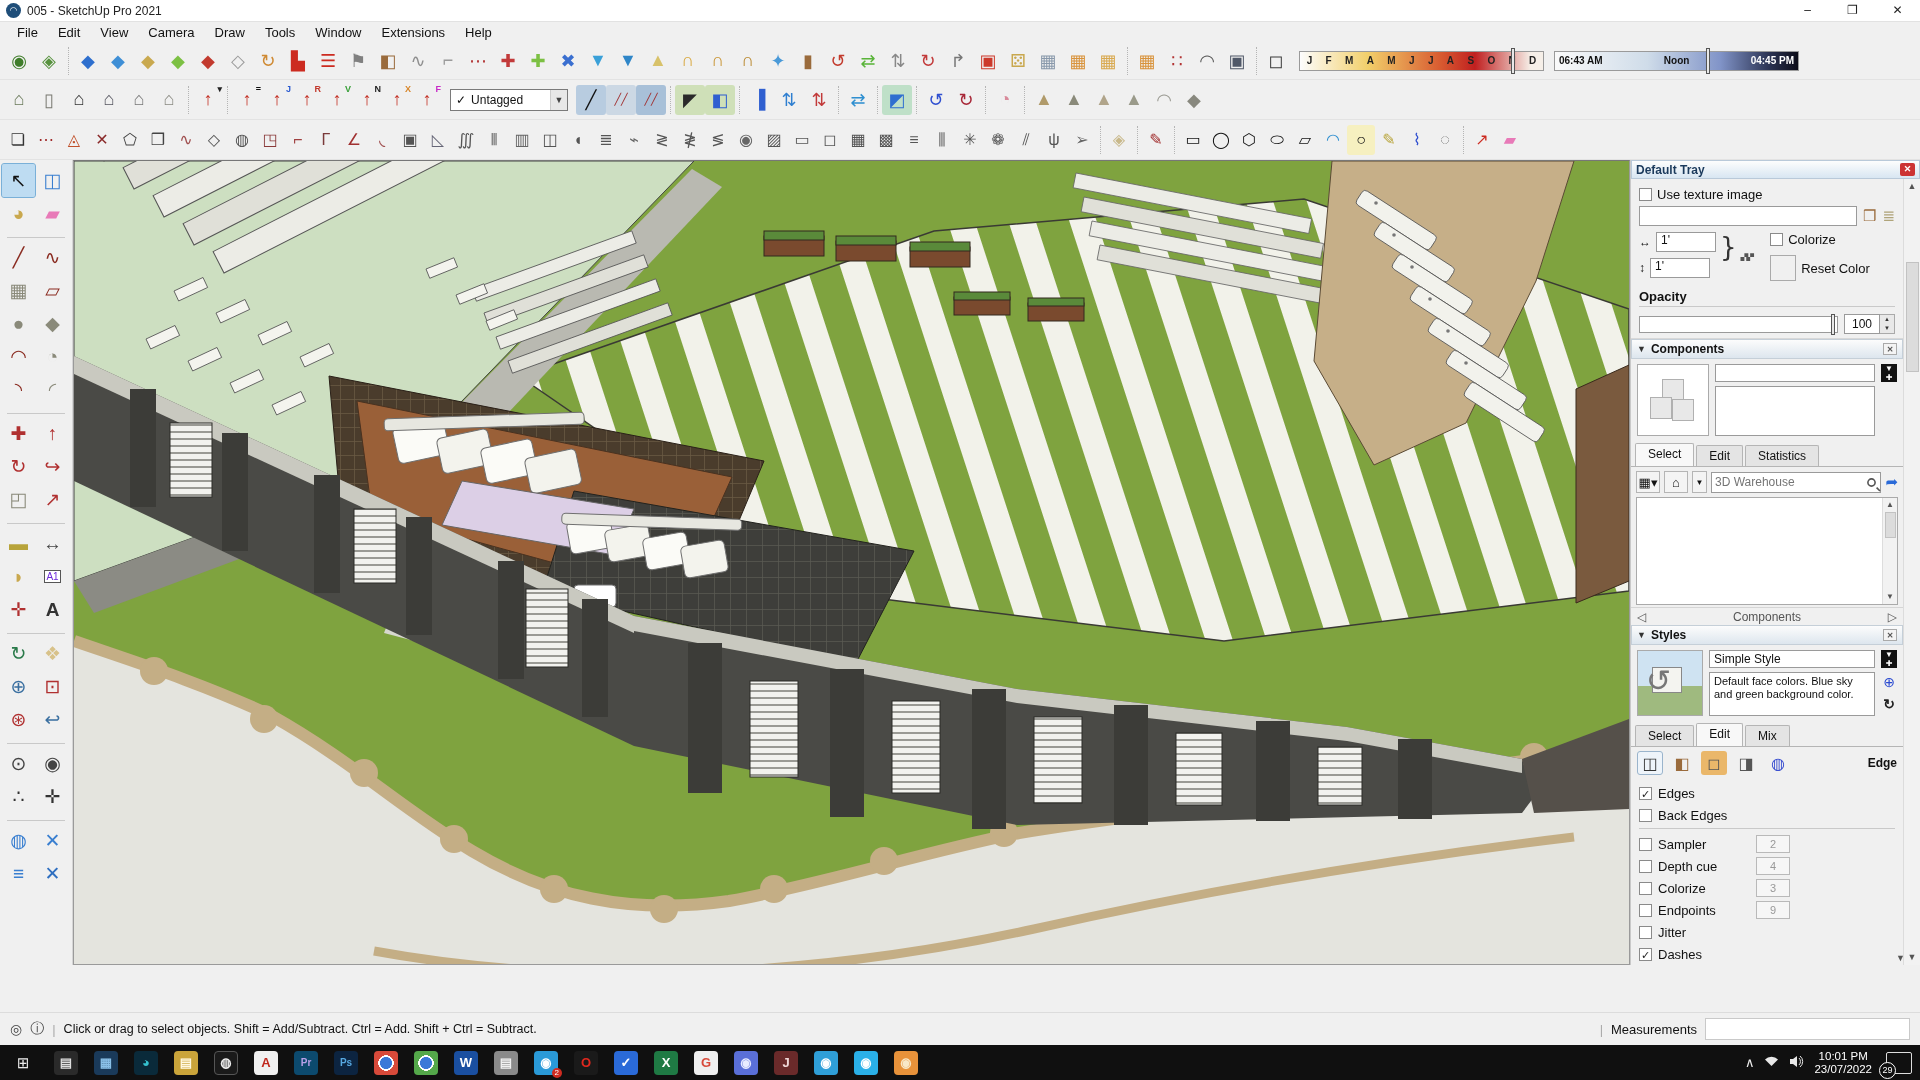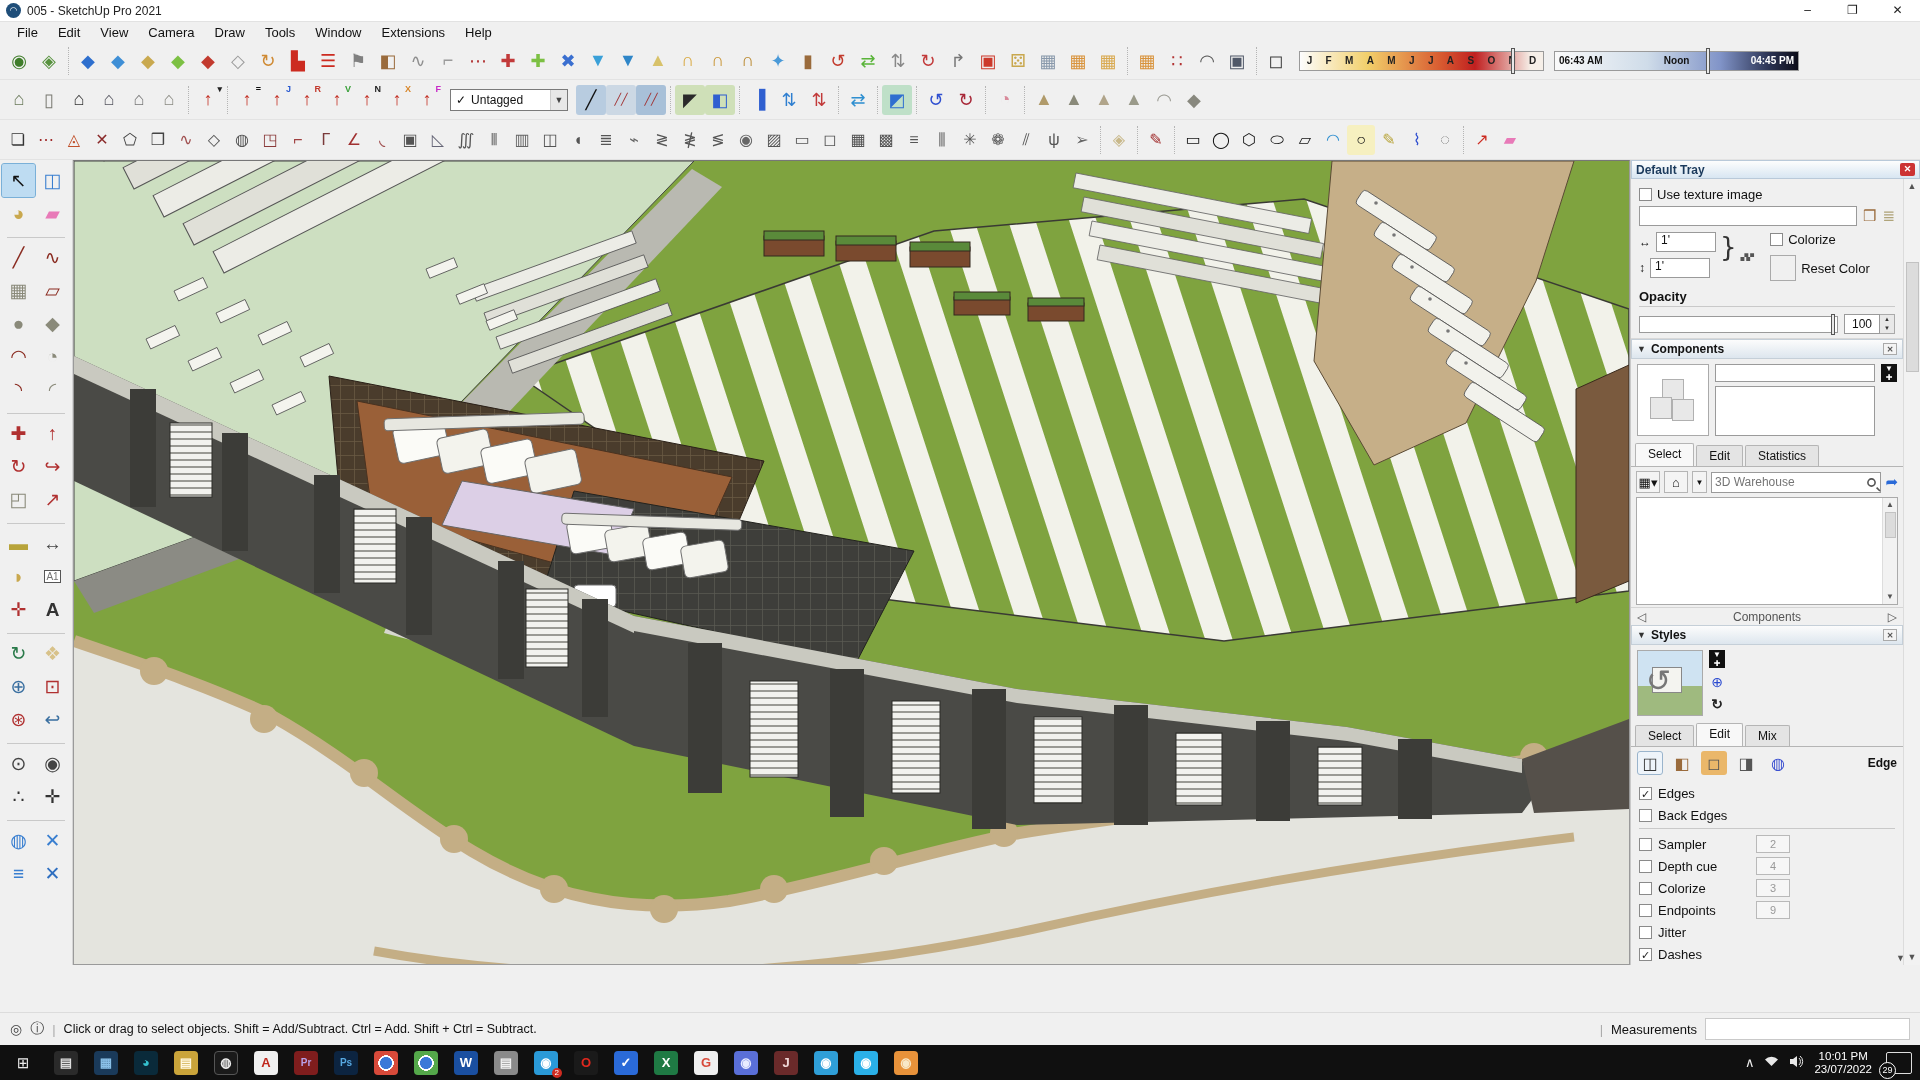--- a/index.html
+++ b/index.html
@@ -458,21 +458,21 @@
       <span class="ltool" style="color:#b03030" title="move-tool">✚</span>
       <span class="ltool" style="color:#b03030" title="push-pull-tool">↑</span>
       <span class="ltool" style="color:#b03030" title="rotate-tool">↻</span>
       <span class="ltool" style="color:#b03030" title="follow-me-tool">↪</span>
       <span class="ltool" style="color:#8a8a7a" title="scale-tool">◰</span>
       <span class="ltool" style="color:#b03030" title="offset-tool">↗</span>
       <span class="ltool" data-d="1"></span>
       <span class="ltool" style="color:#b8a43a" title="tape-measure-tool">▬</span>
       <span class="ltool" style="color:#444" title="dimension-tool">↔</span>
       <span class="ltool" style="color:#c9a84e" title="protractor-tool">◗</span>
-      <span class="ltool" style="color:#737373" title="text-tool">
+      <span class="ltool" style="color:#6d28d9" title="text-tool">
         <span class="txt">A1</span>
       </span>
       <span class="ltool" style="color:#b03030" title="axes-tool">✛</span>
       <span class="ltool" style="color:#333;font-weight:bold" title="three-d-text-tool">A</span>
       <span class="ltool" data-d="1"></span>
       <span class="ltool" style="color:#2a7a4a" title="orbit-tool">↻</span>
       <span class="ltool" style="color:#d8c28a" title="pan-tool">❖</span>
       <span class="ltool" style="color:#3a6fa0" title="zoom-tool">⊕</span>
       <span class="ltool" style="color:#b03030" title="zoom-window-tool">⊡</span>
       <span class="ltool" style="color:#b03030" title="zoom-extents-tool">⊛</span>
@@ -783,20 +783,24 @@
         <div class="panel-head">
           <span class="caret">▼</span>
           <span>Styles</span>
           <span class="closer">✕</span>
         </div>
         <div class="style-top">
           <div class="style-thumb">
             <span class="scube"></span>
               <span class="sarrows">↺</span>
           </div>
+          <div class="style-fields">
+            <span class="field">Simple Style</span>
+            <span class="style-desc">Default face colors. Blue sky and green background color.</span>
+          </div>
           <div class="style-btns">
             <span class="pane-ic">▼<br>✚</span>
             <span class="sbtn" style="color:#2a4ad0">⊕</span>
             <span class="sbtn" style="font-weight:bold">↻</span>
           </div>
         </div>
         <div class="tabs">
 
         <span class="tab" data-active="0">Select</span>
             <span class="tab" data-active="1">Edit</span>
@@ -924,21 +928,21 @@
         <span class="g" style="background:#1a1a1a;color:#eee;border:1px solid #555">◍</span>
 
       </span>
 
       <span class="tb-app" title="autocad-icon">
         <span class="g" style="background:#f0f0f0;color:#c0281e">A</span>
 
       </span>
 
       <span class="tb-app" title="premiere-icon">
-        <span class="g" style="background:#7f1d1d;color:#b8a0e8;font-size:10px">Pr</span>
+        <span class="g" style="background:#0c4a6e;color:#b8a0e8;font-size:10px">Pr</span>
 
       </span>
 
       <span class="tb-app" title="photoshop-icon">
         <span class="g" style="background:#0c2440;color:#57a8e0;font-size:10px">Ps</span>
 
       </span>
 
       <span class="tb-app" title="chrome-icon">
         <span class="g" style="background:radial-gradient(#3a78d8 35%,#fff 36% 45%,#d84a3a 46%);color:transparent">◉</span>

